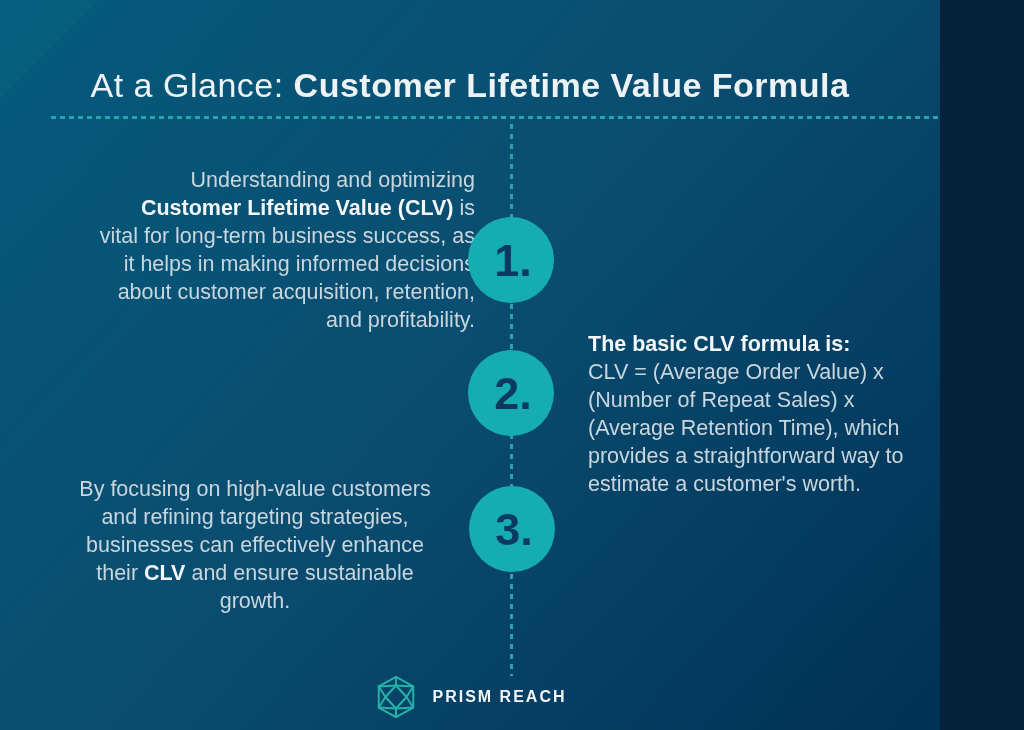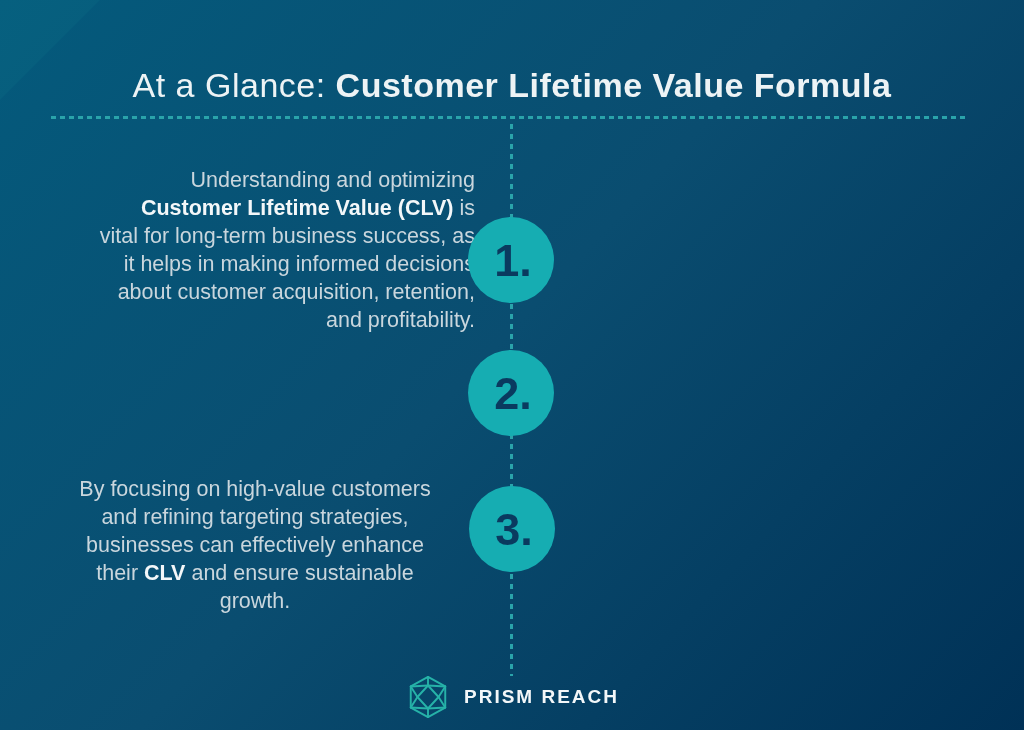--- a/index.html
+++ b/index.html
@@ -10,21 +10,21 @@
     --dotted-line:#2aa3aa;
     --number-navy:#0a3a5f;
     --body-text:#c9d6dd;
     --bold-text:#f3f7f9;
     --title-text:#edf3f5;
     --logo-teal:#26b2a8;
   }
   html,body{margin:0;padding:0;background:#07233c;}
   .canvas{
     position:relative;
-    width:1024px;height:730px;
+    width:940px;height:730px;
     overflow:hidden;
     background:linear-gradient(133deg,var(--bg-top-left) 0%,var(--bg-mid) 48%,var(--bg-bottom-right) 100%);
     font-family:"Liberation Sans","DejaVu Sans",sans-serif;
   }
   .corner-accent{
     position:absolute;left:0;top:0;width:0;height:0;
     border-top:100px solid rgba(38,178,168,0.07);
     border-right:100px solid transparent;
   }
   .title{
@@ -67,36 +67,37 @@
   .p1{left:62px;top:166px;width:378px;text-align:right;margin-left:35px;}
   .p2{left:588px;top:330px;width:352px;text-align:left;}
   .p3{left:70px;top:475px;width:370px;text-align:center;}
   .footer{
     position:absolute;left:0;top:674px;width:100%;
     display:flex;align-items:center;justify-content:center;gap:13px;
   }
   .logo-icon{display:block;}
   .brand{
     color:var(--bold-text);
-    font-size:19px;font-weight:700;letter-spacing:2px;
+    font-size:16px;font-weight:700;letter-spacing:2px;
   }
 </style>
 </head>
 <body>
 
 <div class="canvas">
 
   <div class="corner-accent"></div>
 
   <h1 class="title"><span class="title-prefix">At a Glance: </span><span class="title-bold">Customer Lifetime Value Formula</span></h1>
 
   <div class="hline"></div>
   <div class="vline"></div>
 
   <p class="para p1"><span>Understanding and optimizing </span><span class="seg-bold">Customer Lifetime Value (CLV)</span><span> is vital for long-term business success, as it helps in making informed decisions about customer acquisition, retention, and profitability.</span></p>
+  <p class="para p2"><span class="seg-bold seg-block">The basic CLV formula is:</span><span>CLV = (Average Order Value) x (Number of Repeat Sales) x (Average Retention Time), which provides a straightforward way to estimate a customer's worth.</span></p>
   <p class="para p3"><span>By focusing on high-value customers and refining targeting strategies, businesses can effectively enhance their </span><span class="seg-bold">CLV</span><span> and ensure sustainable growth.</span></p>
 
   <div class="step-circle c1">
     <span>1.</span>
   </div>
   <div class="step-circle c2">
     <span>2.</span>
   </div>
   <div class="step-circle c3">
     <span>3.</span>

